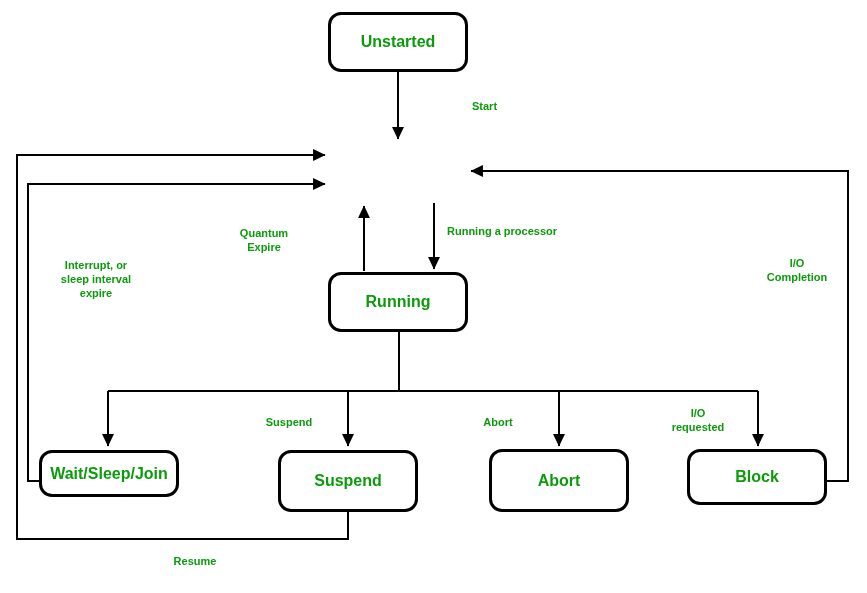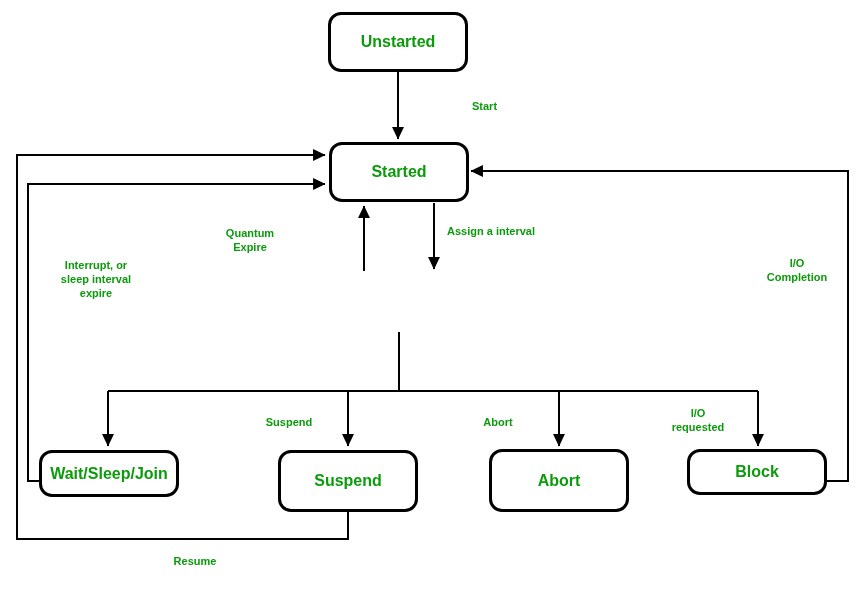--- a/index.html
+++ b/index.html
@@ -90,46 +90,46 @@
 
     <path d="M348,511 L348,539 L17,539 L17,155 L325,155" marker-end="url(#arrow)"></path>
 
     <path d="M826,481 L848,481 L848,171 L471,171" marker-end="url(#arrow)"></path>
   </svg>
 
   <div class="node" style="left:328px;top:12px;">
     <span class="node-label">Unstarted</span>
   </div>
 
-  <div class="node" style="left:329px;top:142px;">
-    <span class="node-label">Started</span>
+
+  <div class="node" style="left:328px;top:272px;">
+    <span class="node-label">Running</span>
   </div>
-
 
   <div class="node" style="left:39px;top:450px;height:47px;">
     <span class="node-label">Wait/Sleep/Join</span>
   </div>
 
   <div class="node" style="left:278px;top:450px;height:62px;">
     <span class="node-label">Suspend</span>
   </div>
 
   <div class="node" style="left:489px;top:449px;height:63px;">
     <span class="node-label">Abort</span>
   </div>
 
-  <div class="node" style="left:687px;top:449px;height:46px;">
+  <div class="node" style="left:687px;top:449px;height:56px;">
     <span class="node-label">Block</span>
   </div>
 
   <div class="edge-label" style="left:472px;top:99px;">Start</div>
 
-  <div class="edge-label" style="left:447px;top:224px;">Assign a interval</div>
+  <div class="edge-label" style="left:447px;top:224px;">Running a processor</div>
 
-  <div class="edge-label center" style="left:250px;top:226px;">Quantum
+  <div class="edge-label center" style="left:264px;top:226px;">Quantum
 Expire</div>
 
   <div class="edge-label center" style="left:96px;top:258px;">Interrupt, or
 sleep interval
 expire</div>
 
   <div class="edge-label center" style="left:797px;top:256px;">I/O
 Completion</div>
 
   <div class="edge-label center" style="left:289px;top:415px;">Suspend</div>

